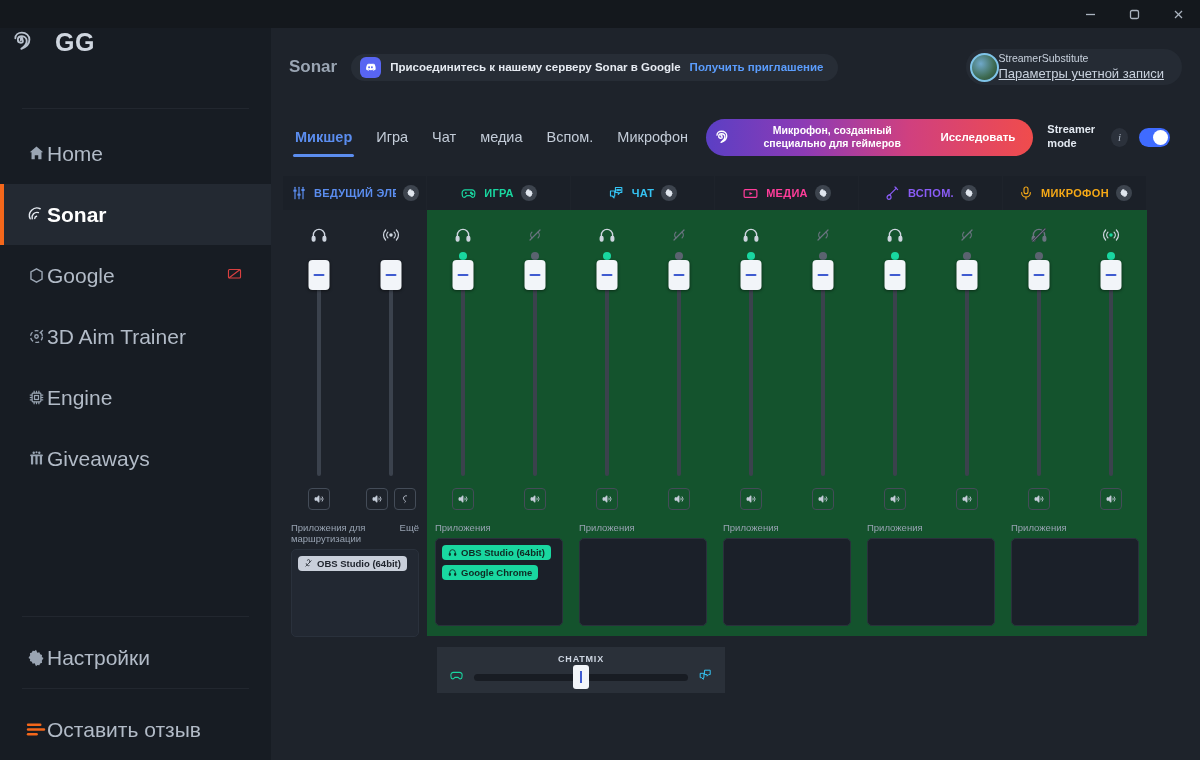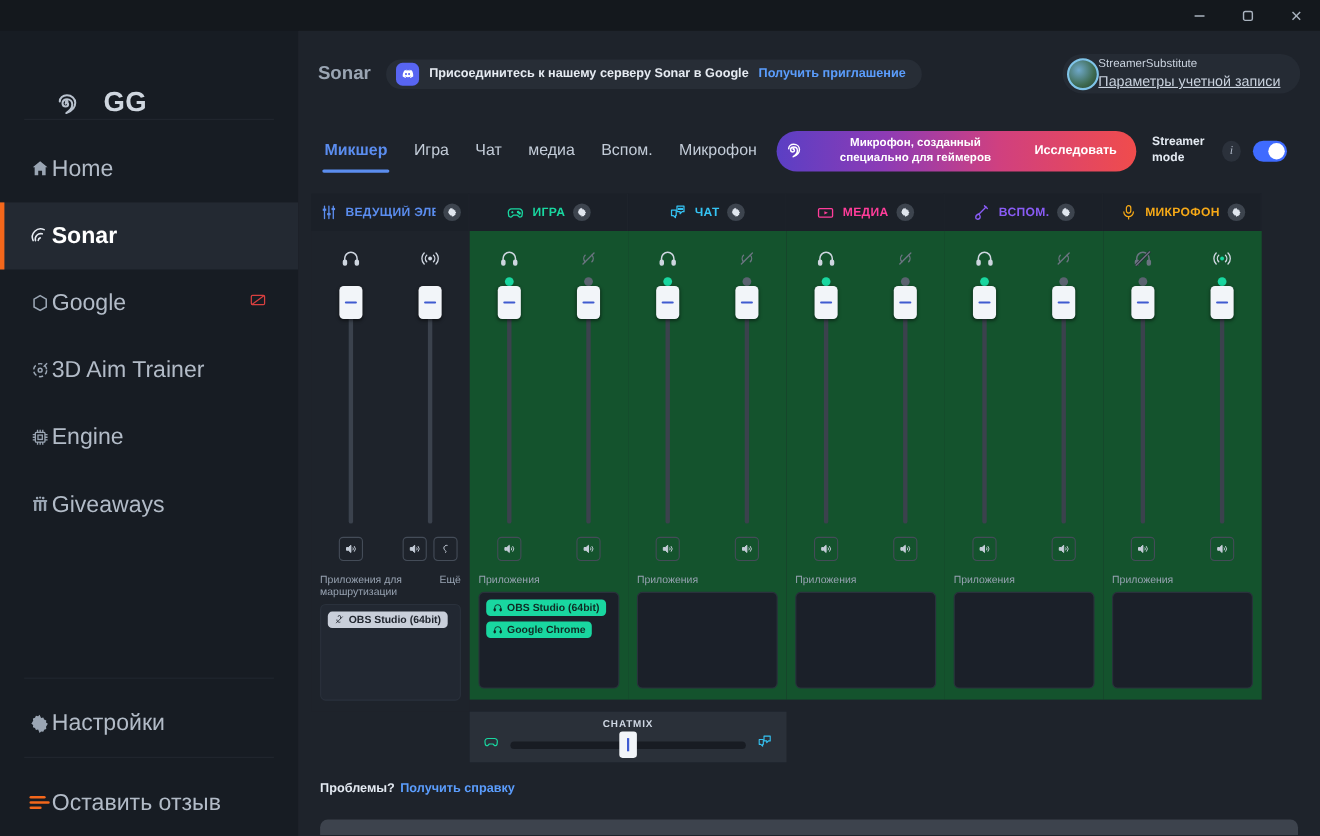--- a/index.html
+++ b/index.html
@@ -23,21 +23,21 @@
   }
   .winbtn svg { display: block; }
 
   .body { flex: 1; display: flex; min-height: 0; }
 
   
   .sidebar {
     width: 271px; background: #171c23; flex: 0 0 271px;
     display: flex; flex-direction: column; position: relative;
   }
-  .brand { height: 80px; display: flex; align-items: flex-end; padding-left: 11px; gap: 18px; margin-left: 39px; }
+  .brand { height: 80px; display: flex; align-items: flex-start; padding-left: 11px; gap: 18px; }
   .brand .logo { width: 26px; height: 26px; display:block; }
   .brand .gg { font-size: 25px; font-weight: bold; color: #cfd6df; letter-spacing: .5px; }
   .sep { height: 1px; background: #22272f; margin: 0 22px; }
 
   .navlist { padding-top: 14px; }
   .navitem {
     height: 61px; display: flex; align-items: center; padding-left: 25px; 
     position: relative; color: #b2bbc7; font-size: 21px;
   }
   .navitem .ico { width: 22px; height: 22px; display:flex; align-items:center; justify-content:center; color:#9aa5b3; }
@@ -869,21 +869,21 @@
             <div class="apps-label">
               <span>Приложения</span>
             </div>
             <div class="apps-box"></div>
           </div>
         </div>
       </div>
 
       <div style="display:flex">
         <div style="width:156px"></div>
-        <div class="chatmix-wrap" style="margin-left:0">
+        <div class="chatmix-wrap" style="margin-left:10px">
           <div class="chatmix-label">CHATMIX</div>
           <div class="chatmix-row">
             <span style="color:#19d7a0">
               <svg width="15" height="15" viewBox="0 0 24 24" fill="none" stroke="currentColor" stroke-width="1.7" stroke-linejoin="round">
                   <path d="M7.2 7h9.6a4.2 4.2 0 0 1 4.2 4.6l-.4 3.6c-.3 2.2-3 3-4.4 1.3L14.6 15H9.4l-1.6 1.5c-1.4 1.7-4.1.9-4.4-1.3l-.4-3.6A4.2 4.2 0 0 1 7.2 7z"></path>
                 </svg>
             </span>
             <div class="chatmix-track">
               <div class="chatmix-knob">
                   <i></i>
@@ -892,22 +892,16 @@
             <span style="color:#35c3f3">
               <svg width="15" height="15" viewBox="0 0 24 24" fill="none" stroke="currentColor" stroke-width="1.6" stroke-linejoin="round">
                   <path d="M10.5 3.5h9v7h-2.4l-2.6 2.6V10.5h-4z"></path>
                   <path d="M9.5 8.5h-6v7h2.4l2.6 2.6V15.5h1z"></path>
                 </svg>
             </span>
           </div>
         </div>
       </div>
 
-      <div class="bottom">
-        <div class="probs">
-          <span>Проблемы?</span><span class="hl">Получить справку</span>
-        </div>
-        <div class="bottom-bar"></div>
-      </div>
 
     </div>
   </div>
 </div>
 
 </body></html>

